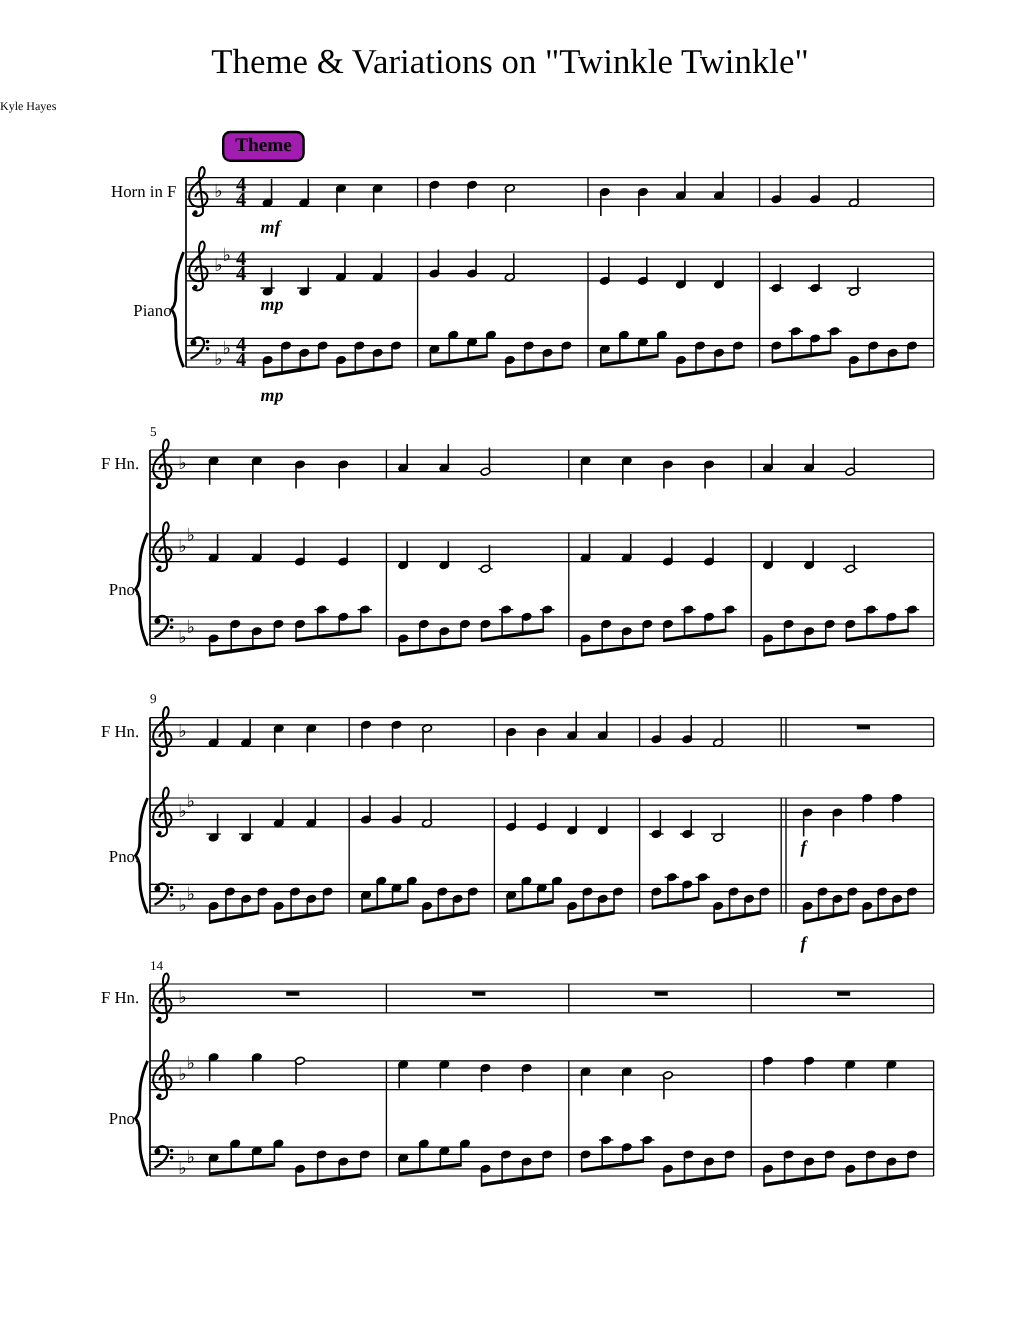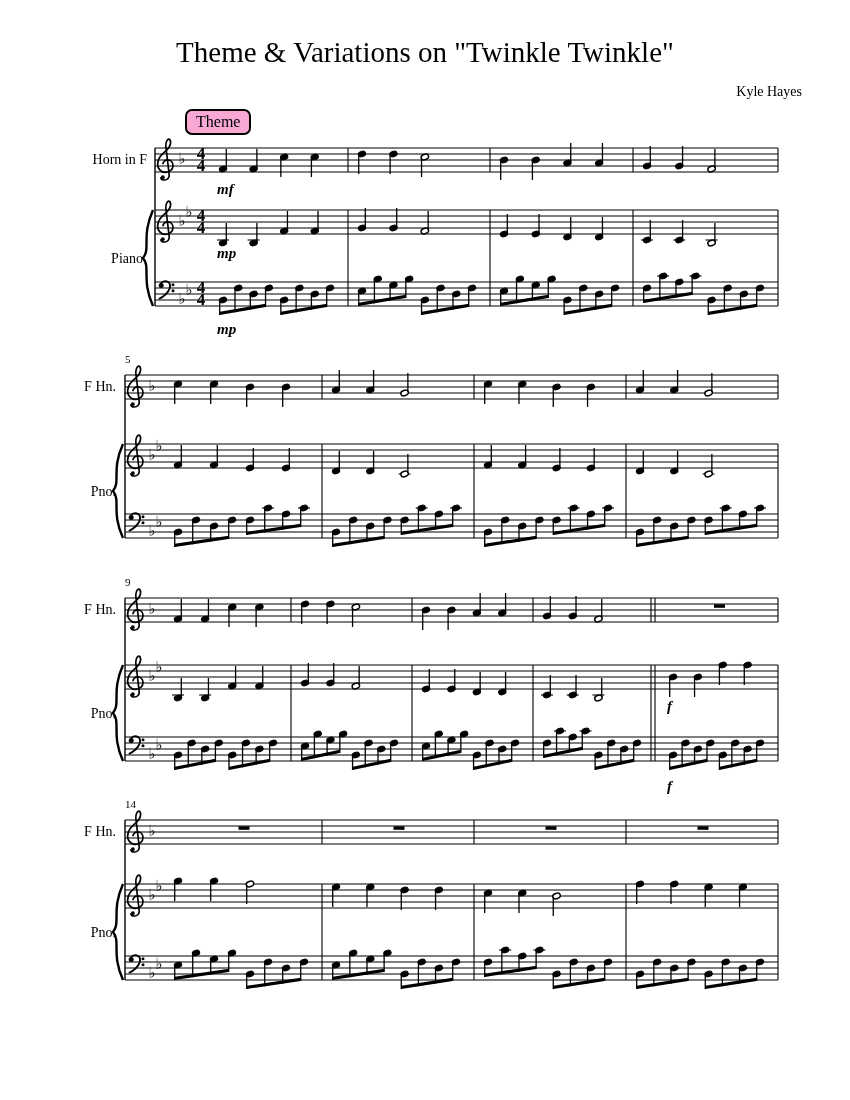--- a/index.html
+++ b/index.html
@@ -1,23 +1,23 @@
 <!DOCTYPE html>
 <html><head>
 <meta charset="utf-8">
 <style>
   html,body{margin:0;padding:0;background:#888;}
   .page{position:relative;width:850px;height:1100px;background:#ffffff;margin:0 auto;
         font-family:"Liberation Serif","DejaVu Serif",serif;color:#000;overflow:hidden;}
   .abs{position:absolute;}
   .title{top:36px;left:0;width:850px;text-align:center;font-size:29px;}
   .subtitle{top:75px;left:0;width:850px;text-align:center;font-size:15px;}
-  .composer{top:84px;left:0;width:782px;text-align:right;font-size:14px;margin-left:20px;}
+  .composer{top:84px;left:0;width:782px;text-align:left;font-size:10px;}
   .rehearsal{top:109px;left:185px;border:2px solid #000;border-radius:7px;
-             padding:2px 9px;font-weight:normal;font-size:16px;background:#f9a8d4;}
+             padding:2px 9px;font-weight:bold;font-size:16px;background:#a21caf;}
   svg text{font-family:"Liberation Serif","DejaVu Serif",serif;}
   svg .flat{font-family:"DejaVu Sans",sans-serif;}
 </style>
 </head>
 <body>
 
 <div class="page">
   <div class="abs title">Theme &amp; Variations on "Twinkle Twinkle"</div>
   <div class="abs composer">Kyle Hayes</div>
   <div class="abs rehearsal">Theme</div>

